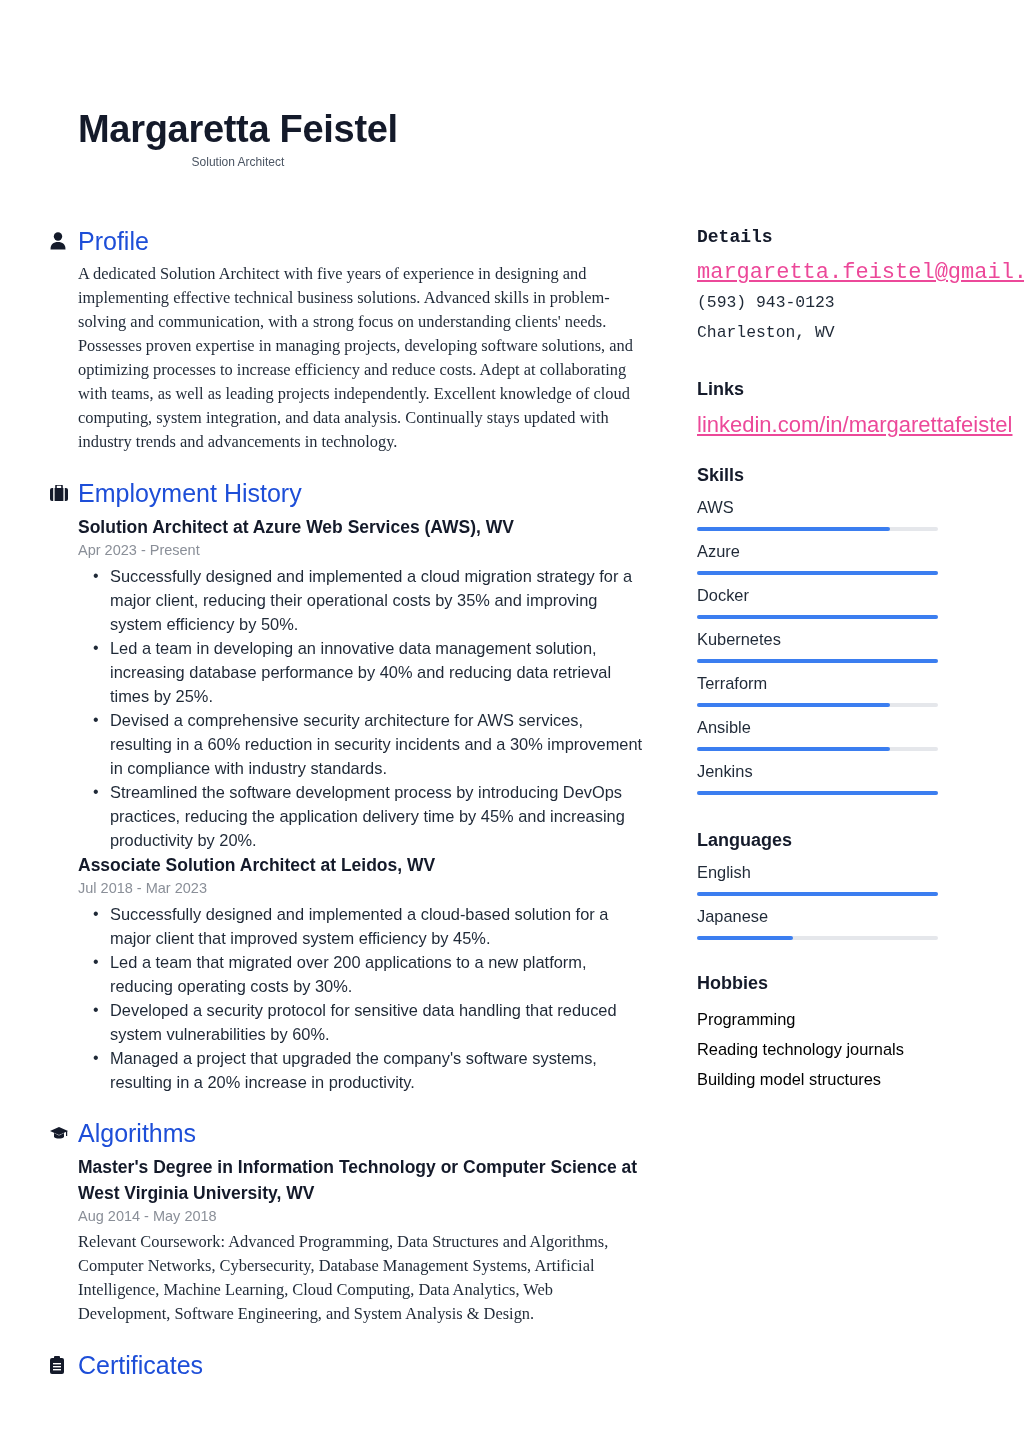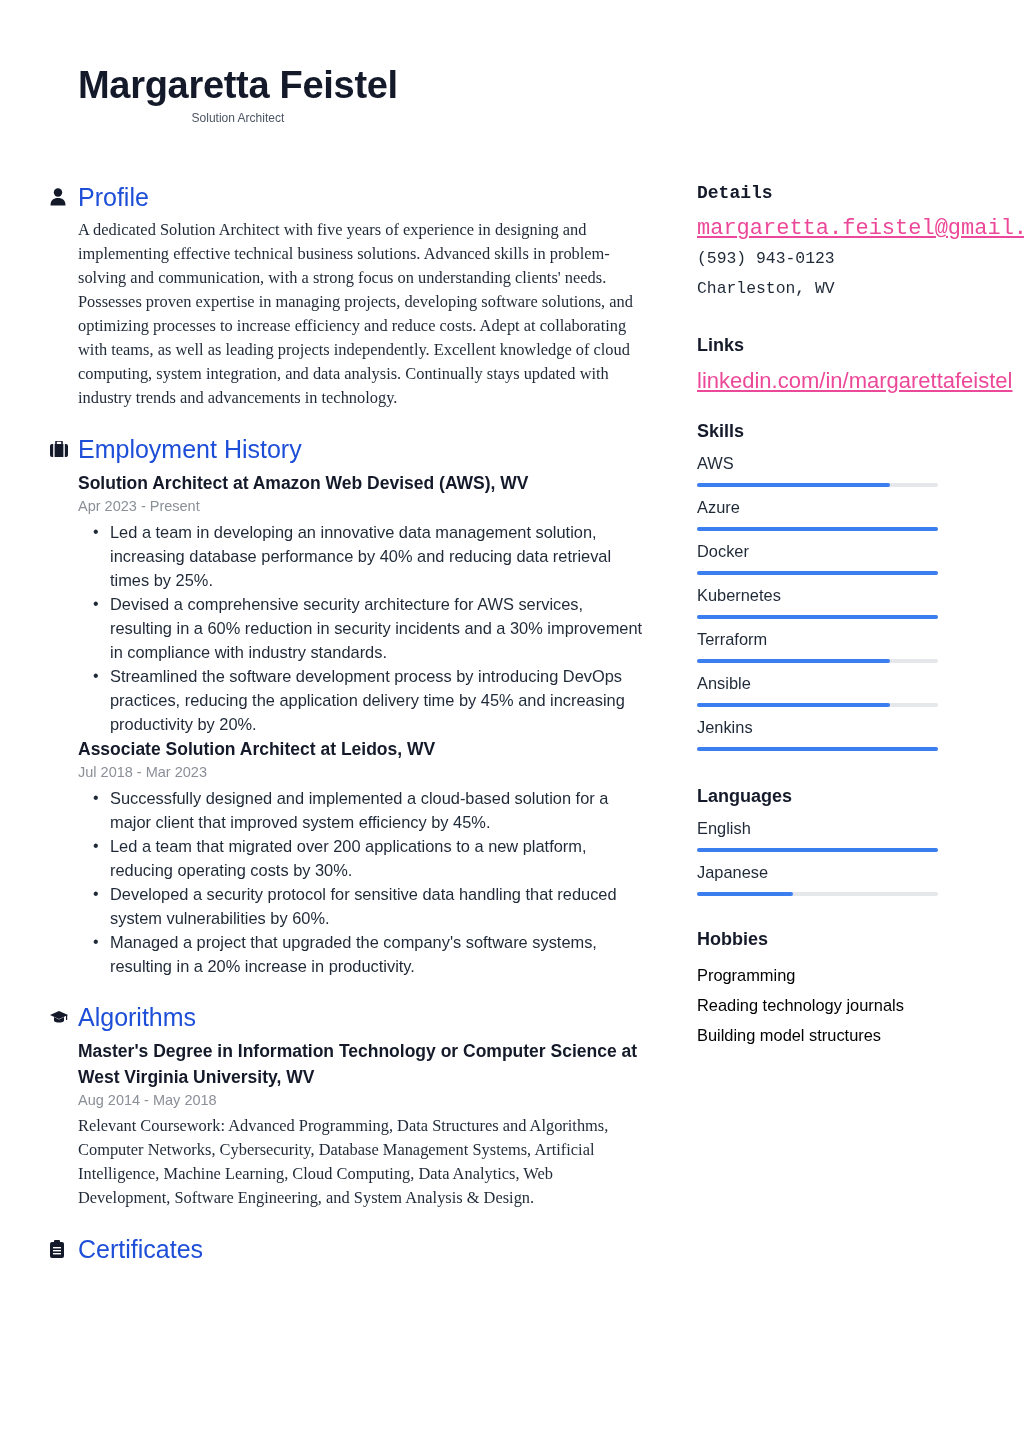--- a/index.html
+++ b/index.html
@@ -1,18 +1,18 @@
 <!DOCTYPE html>
 <html><head>
 <meta charset="utf-8">
 <style>
   * { box-sizing: border-box; margin: 0; padding: 0; }
   html, body { width: 1024px; height: 1447px; background: #ffffff; overflow: hidden; }
   body { font-family: "Liberation Sans", "DejaVu Sans", sans-serif; color: #1b2230; position: relative; }
-  .page { position: relative; width: 1024px; height: 1222px; }
+  .page { position: relative; width: 1024px; height: 1222px; margin-top: 44px; }
 
   .header { position: absolute; left: 78px; top: 62px; }
   .name { font-size: 38px; font-weight: 700; color: #141a2a; letter-spacing: -0.3px; line-height: 46px; }
   .job-title { font-size: 12px; color: #4b5563; line-height: 20px; margin-top: 0px; text-align: center; }
 
   .main { position: absolute; left: 48px; top: 180px; width: 595px; }
   .section { margin-bottom: 18px; position: relative; }
   .section-head { display: flex; align-items: center; height: 34px; margin-bottom: 4px; }
   .section-icon { width: 30px; display: flex; justify-content: flex-start; align-items: center; padding-left: 2px; }
   .section-icon svg { display: block; }
@@ -73,23 +73,24 @@
               <rect x="0" y="3" width="18" height="13" rx="2" fill="#141a2a"></rect>
               <rect x="6" y="0" width="6" height="4" rx="1" fill="none" stroke="#141a2a" stroke-width="1.6"></rect>
               <rect x="3.2" y="3" width="1.4" height="13" fill="#fff"></rect>
               <rect x="13.4" y="3" width="1.4" height="13" fill="#fff"></rect>
             </svg>
         </span>
         <span class="section-title">Employment History</span>
       </div>
       <div class="section-body">
         <div class="job">
-          <div class="job-head">Solution Architect at Amazon Web Devised (AWS), WV</div>
+          <div class="job-head">Solution Architect at Azure Web Services (AWS), WV</div>
           <div class="date">Apr 2023 - Present</div>
           <ul class="bullets">
+            <li>Successfully designed and implemented a cloud migration strategy for a major client, reducing their operational costs by 35% and improving system efficiency by 50%.</li>
             <li>Led a team in developing an innovative data management solution, increasing database performance by 40% and reducing data retrieval times by 25%.</li>
             <li>Devised a comprehensive security architecture for AWS services, resulting in a 60% reduction in security incidents and a 30% improvement in compliance with industry standards.</li>
             <li>Streamlined the software development process by introducing DevOps practices, reducing the application delivery time by 45% and increasing productivity by 20%.</li>
           </ul>
         </div>
         <div class="job">
           <div class="job-head">Associate Solution Architect at Leidos, WV</div>
           <div class="date">Jul 2018 - Mar 2023</div>
           <ul class="bullets">
             <li>Successfully designed and implemented a cloud-based solution for a major client that improved system efficiency by 45%.</li>

